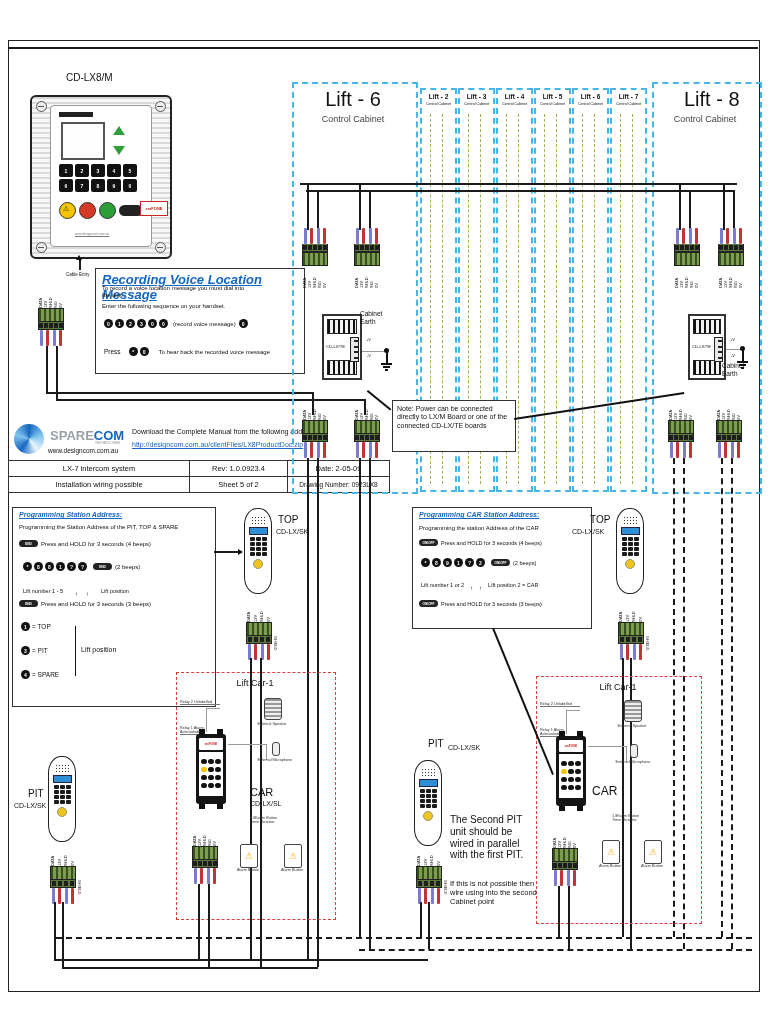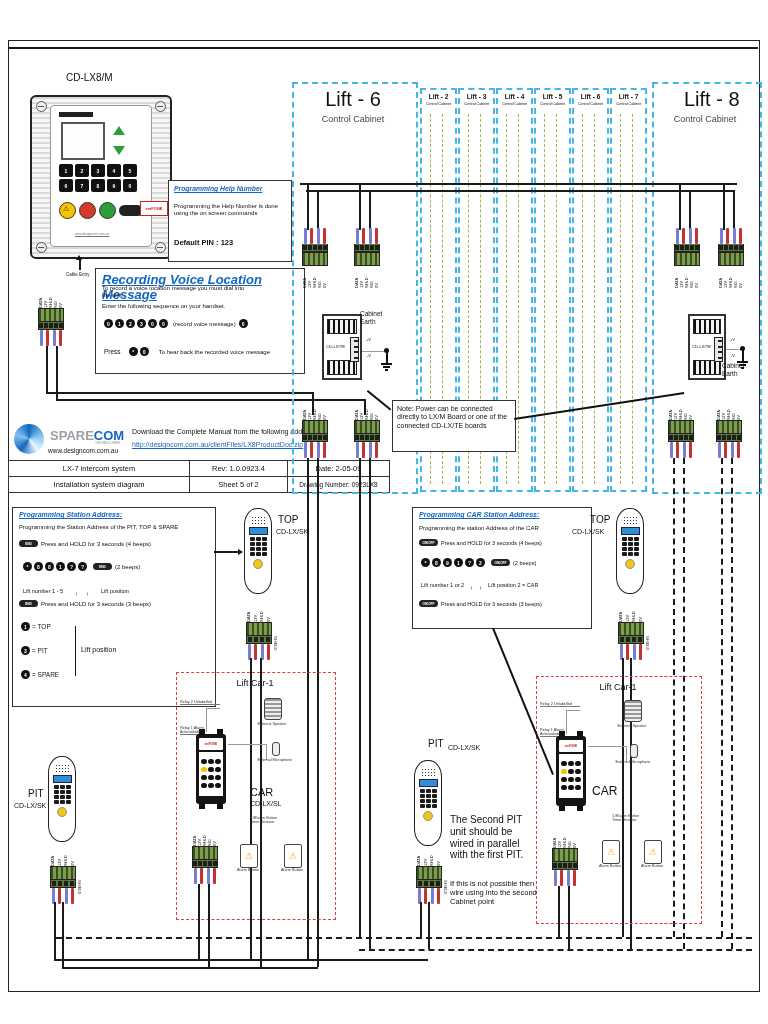--- a/index.html
+++ b/index.html
@@ -162,25 +162,20 @@
       </div>
     </div>
 
   <div class="wl" style="left:46px;top:346px;width:2px;height:46px"></div>
   <div class="wl" style="left:56px;top:346px;width:2px;height:53px"></div>
   <div class="wl" style="left:46px;top:392px;width:266px;height:2px"></div>
   <div class="wl" style="left:56px;top:399px;width:308px;height:2px"></div>
   <div class="wl" style="left:312px;top:392px;width:2px;height:23px"></div>
   <div class="wl" style="left:364px;top:399px;width:2px;height:16px"></div>
 
-  <div class="box" style="left:168px;top:180px;width:122px;height:80px">
-    <div class="t blue-title" style="left:5px;top:4px;font-size:6.8px">Programming Help Number</div>
-    <div class="t" style="left:5px;top:22px;width:110px;font-size:6px">Programming the Help Number is done using the on screen commands</div>
-    <div class="t" style="left:5px;top:58px;font-size:7.5px;font-weight:bold">Default PIN : 123</div>
-  </div>
 
   <div class="box" style="left:95px;top:268px;width:208px;height:104px">
     <div class="t blue-title" style="left:6px;top:3px;font-size:13px">Recording Voice Location Message</div>
     <div class="t" style="left:6px;top:16px;width:150px;font-size:6px">To record a voice location message you must dial into the unit.</div>
     <div class="t" style="left:6px;top:34px;width:190px;font-size:6px">Enter the following sequence on your handset.</div>
     <div class="prow" style="left:8px;top:50px">
       <span style="display:inline-flex">
           <span class="key">0</span>
           <span class="key">1</span>
           <span class="key">2</span>
@@ -207,21 +202,21 @@
     <span style="color:#9aa0a8">SPARE</span><span style="color:#1566c0">COM</span>
   </div>
   <div class="t" style="left:95px;top:442px;font-size:3.2px;color:#888">TECHNOLOGIES</div>
   <div class="t" style="left:48px;top:447px;font-size:6.5px">www.designcom.com.au</div>
   <div class="t" style="left:132px;top:428px;width:250px;font-size:7px">Download the Complete Manual from the following address:</div>
   <div class="t" style="left:132px;top:441px;width:250px;font-size:7px;color:#1566c0;text-decoration:underline">http://designcom.com.au/clientFiles/LX8ProductDoc.zip</div>
 
   <div class="cell" style="left:8px;top:460px;width:182px;height:17px">LX-7 intercom system</div>
   <div class="cell" style="left:189px;top:460px;width:99px;height:17px">Rev: 1.0.0923.4</div>
   <div class="cell" style="left:287px;top:460px;width:103px;height:17px">Date: 2-05-09</div>
-  <div class="cell" style="left:8px;top:476px;width:182px;height:17px">Installation system diagram</div>
+  <div class="cell" style="left:8px;top:476px;width:182px;height:17px">Installation wiring possible</div>
   <div class="cell" style="left:189px;top:476px;width:99px;height:17px">Sheet 5 of 2</div>
   <div class="cell" style="left:287px;top:476px;width:103px;height:17px;font-size:6.5px">Drawing Number: 0923LX8</div>
 
   <div class="cyanbox" style="left:292px;top:82px;width:122px;height:408px"></div>
   <div class="t" style="left:292px;top:88px;width:122px;text-align:center;font-size:20px">Lift - 6</div>
   <div class="t" style="left:292px;top:114px;width:122px;text-align:center;font-size:9px;color:#444">Control Cabinet</div>
 
   <div class="cyanbox" style="left:652px;top:82px;width:106px;height:408px"></div>
   <div class="t" style="left:684px;top:88px;width:106px;font-size:20px">Lift - 8</div>
   <div class="t" style="left:652px;top:114px;width:106px;text-align:center;font-size:9px;color:#444">Control Cabinet</div>

